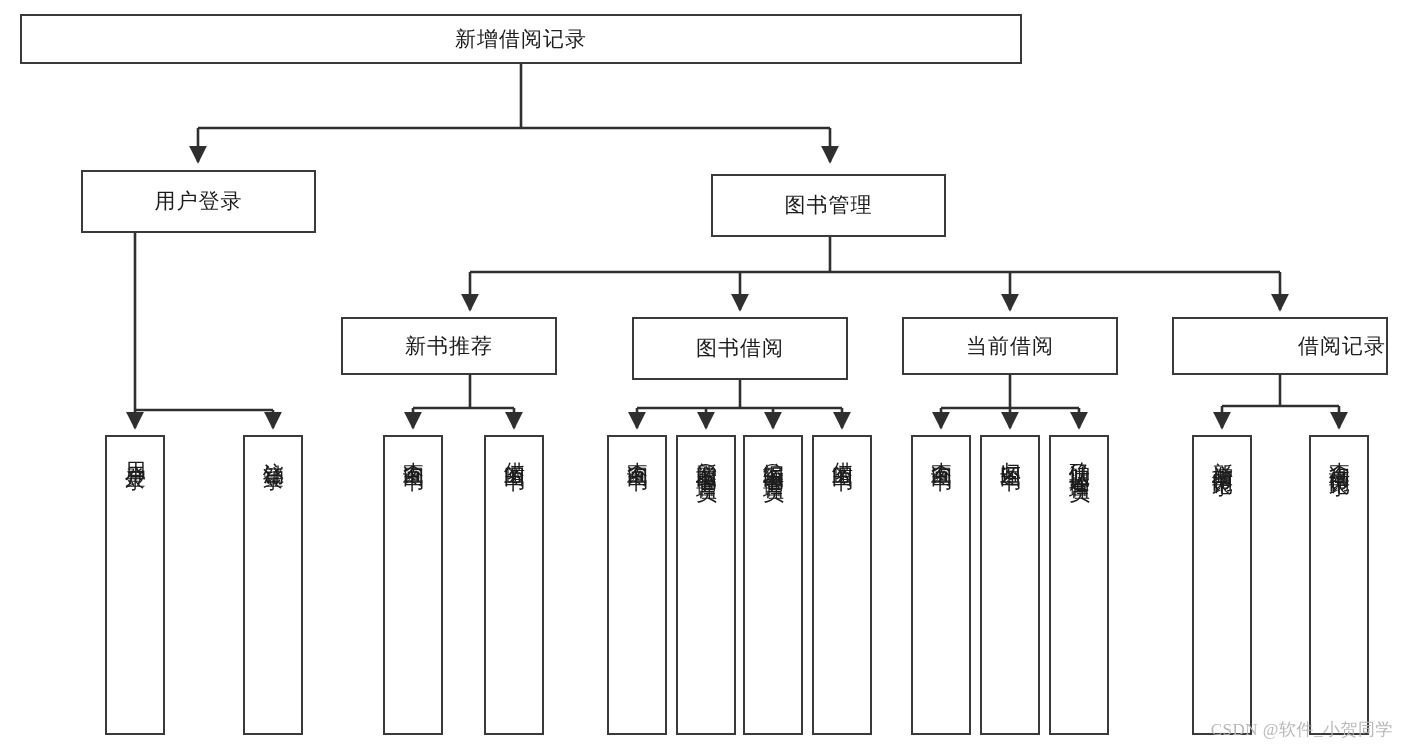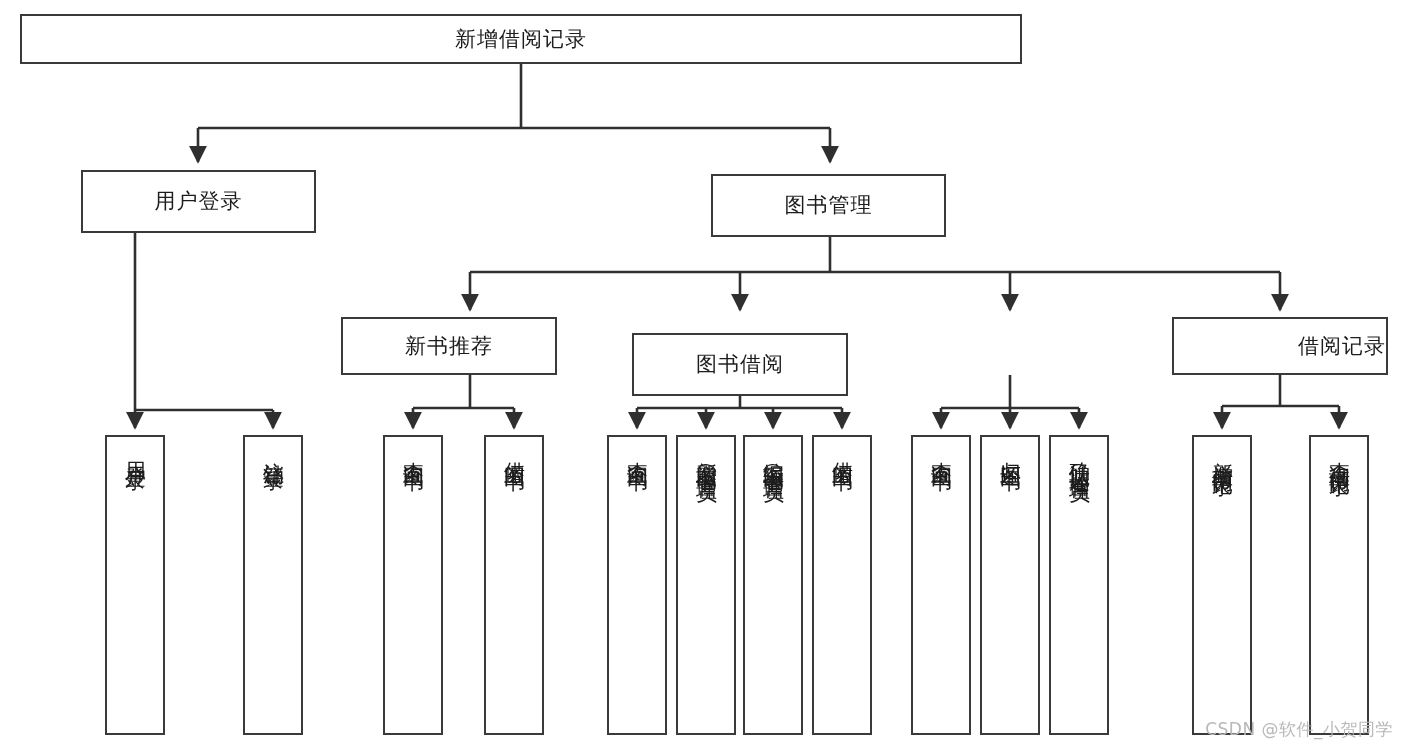--- a/index.html
+++ b/index.html
@@ -71,20 +71,21 @@
   
   #watermark {
     position: absolute;
     right: 12px;
     bottom: 6px;
     font-size: 17px;
     color: #b8b8b8;
     letter-spacing: 0.5px;
     z-index: 5;
     white-space: nowrap;
+    font-family: Liberation Serif, serif;
   }
 </style>
 </head>
 <body>
 
 <div id="canvas">
 
   <svg id="wires" viewBox="0 0 1405 747" width="1405" height="747" xmlns="http://www.w3.org/2000/svg">
     <defs>
       <marker id="arrow" viewBox="0 0 10 10" refX="9" refY="5" markerWidth="7" markerHeight="7" orient="auto-start-reverse">
@@ -144,24 +145,27 @@
   </div>
 
   <div class="node horiz" style="left:711px; top:174px; width:235px; height:63px;">
     <span class="label">图书管理</span>
   </div>
 
   <div class="node horiz" style="left:341px; top:317px; width:216px; height:58px;">
     <span class="label">新书推荐</span>
   </div>
 
-  <div class="node horiz" style="left:632px; top:317px; width:216px; height:63px;margin-top:16px;">
+  <div class="node horiz" style="left:632px; top:317px; width:216px; height:63px;">
     <span class="label">图书借阅</span>
   </div>
 
+  <div class="node horiz" style="left:902px; top:317px; width:216px; height:58px;">
+    <span class="label">当前借阅</span>
+  </div>
 
   <div class="node horiz" style="left:1172px; top:317px; width:216px; height:58px;justify-content:flex-end;">
     <span class="label">借阅记录</span>
   </div>
 
   <div class="node vert" style="left:105px; top:435px; width:60px; height:300px;">
     <span class="label">用户登录</span>
   </div>
 
   <div class="node vert" style="left:243px; top:435px; width:60px; height:300px;">

